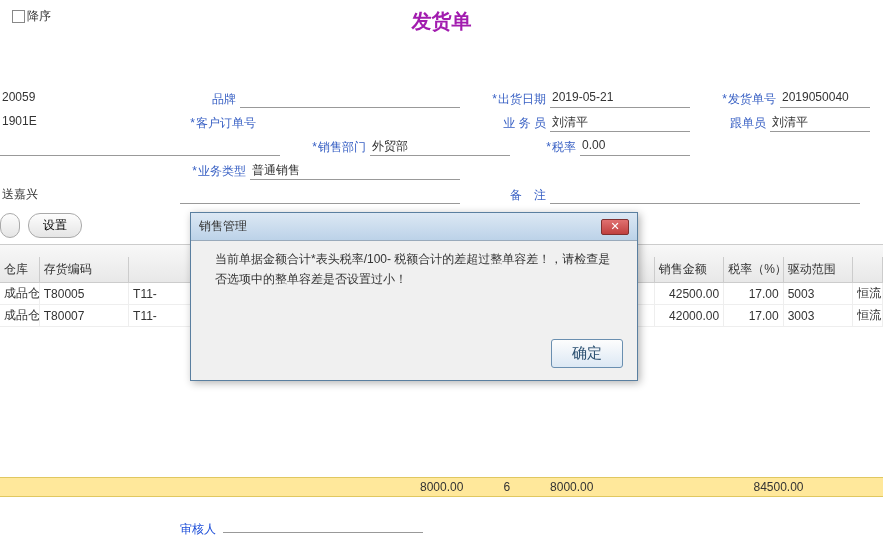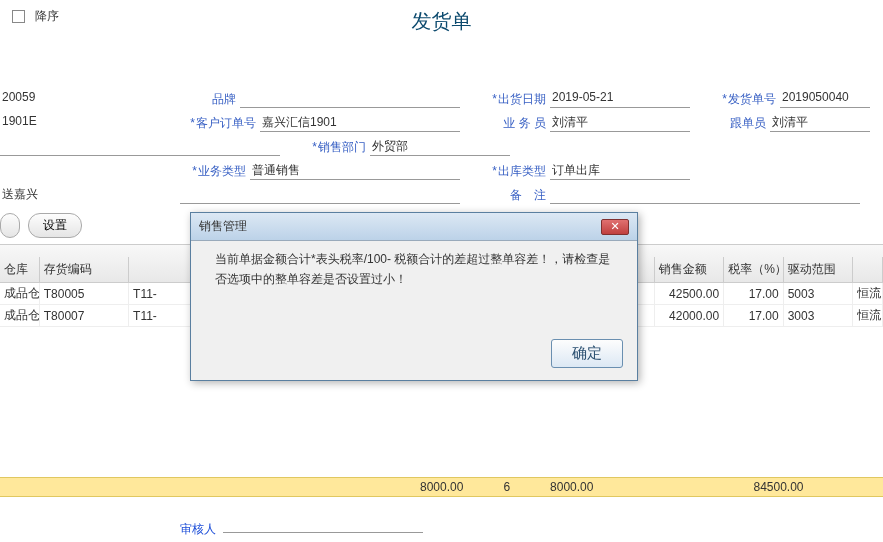--- a/index.html
+++ b/index.html
@@ -1,20 +1,20 @@
 <!DOCTYPE html>
 <html><head>
 <meta charset="utf-8">
 <style>
 * { margin: 0; padding: 0; box-sizing: border-box; }
 body { font-family: "Microsoft YaHei", SimSun, sans-serif; font-size: 12px; color: #333; background: #fff; width: 883px; height: 542px; overflow: hidden; position: relative; }
 .header { padding: 8px 12px; }
-.checkbox-wrap { display: inline-flex; align-items: center; gap: 10px; }
+.checkbox-wrap { display: inline-flex; align-items: center; gap: 2px; }
 .checkbox { width: 13px; height: 13px; border: 1px solid #888; background: #fff; display: inline-block; }
-.title { text-align: center; color: #0c4a6e; font-size: 20px; font-weight: normal; margin-top: -18px; }
+.title { text-align: center; color: #a21caf; font-size: 20px; font-weight: bold; margin-top: -18px; }
 .form-area { padding: 4px 0 0 0; }
 .form-row { display: flex; height: 24px; align-items: center; }
 .form-cell { display: flex; align-items: center; }
 .lbl { color: #3860c4; text-align: right; padding-right: 4px; white-space: nowrap; }
 .lbl.star::before { content: "*"; color: #3860c4; margin-right: 1px; }
 .val { border-bottom: 1px solid #999; min-height: 18px; padding: 0 2px; white-space: nowrap; overflow: hidden; }
 .toolbar { padding: 6px 0 6px 0; display: flex; gap: 8px; }
 .btn { background: linear-gradient(#fdfdfd, #e5e5e5); border: 1px solid #aaa; border-radius: 12px; padding: 3px 14px; cursor: pointer; font-size: 12px; }
 .grid { border-top: 1px solid #ccc; }
 .grid-head { display: flex; background: linear-gradient(#f8f8f8, #e8e8e8); border-bottom: 1px solid #ccc; }
@@ -66,49 +66,48 @@
         <span class="lbl star" style="width:70px">发货单号</span>
         <span class="val" style="width:90px">2019050040</span>
       </div>
   </div>
   <div class="form-row">
     <div class="form-cell" style="width:180px">
         <span class="val" style="width:170px;border-bottom:none">1901E</span>
       </div>
     <div class="form-cell" style="width:300px">
         <span class="lbl star" style="width:80px">客户订单号</span>
-        <span class="val" style="width:200px">嘉兴汇信1901</span>
       </div>
     <div class="form-cell" style="width:230px">
         <span class="lbl" style="width:70px">业 务 员</span>
         <span class="val" style="width:140px">刘清平</span>
       </div>
     <div class="form-cell">
         <span class="lbl" style="width:60px">跟单员</span>
         <span class="val" style="width:100px">刘清平</span>
       </div>
   </div>
   <div class="form-row">
     <div class="form-cell" style="width:300px">
         <span class="val" style="width:280px"></span>
       </div>
     <div class="form-cell" style="width:230px">
         <span class="lbl star" style="width:70px">销售部门</span>
         <span class="val" style="width:140px">外贸部</span>
       </div>
+    <div class="form-cell">
+        <span class="lbl star" style="width:50px">税率</span>
+        <span class="val" style="width:110px">0.00</span>
+      </div>
   </div>
   <div class="form-row">
     <div class="form-cell" style="width:180px"></div>
     <div class="form-cell" style="width:300px">
         <span class="lbl star" style="width:70px">业务类型</span>
         <span class="val" style="width:210px">普通销售</span>
-      </div>
-    <div class="form-cell" style="width:230px">
-        <span class="lbl star" style="width:70px">出库类型</span>
-        <span class="val" style="width:140px">订单出库</span>
       </div>
   </div>
   <div class="form-row">
     <div class="form-cell" style="width:180px">
         <span class="val" style="width:170px;border-bottom:none">送嘉兴</span>
       </div>
     <div class="form-cell" style="width:300px">
         <span class="val" style="width:280px"></span>
       </div>
     <div class="form-cell" style="width:400px">

